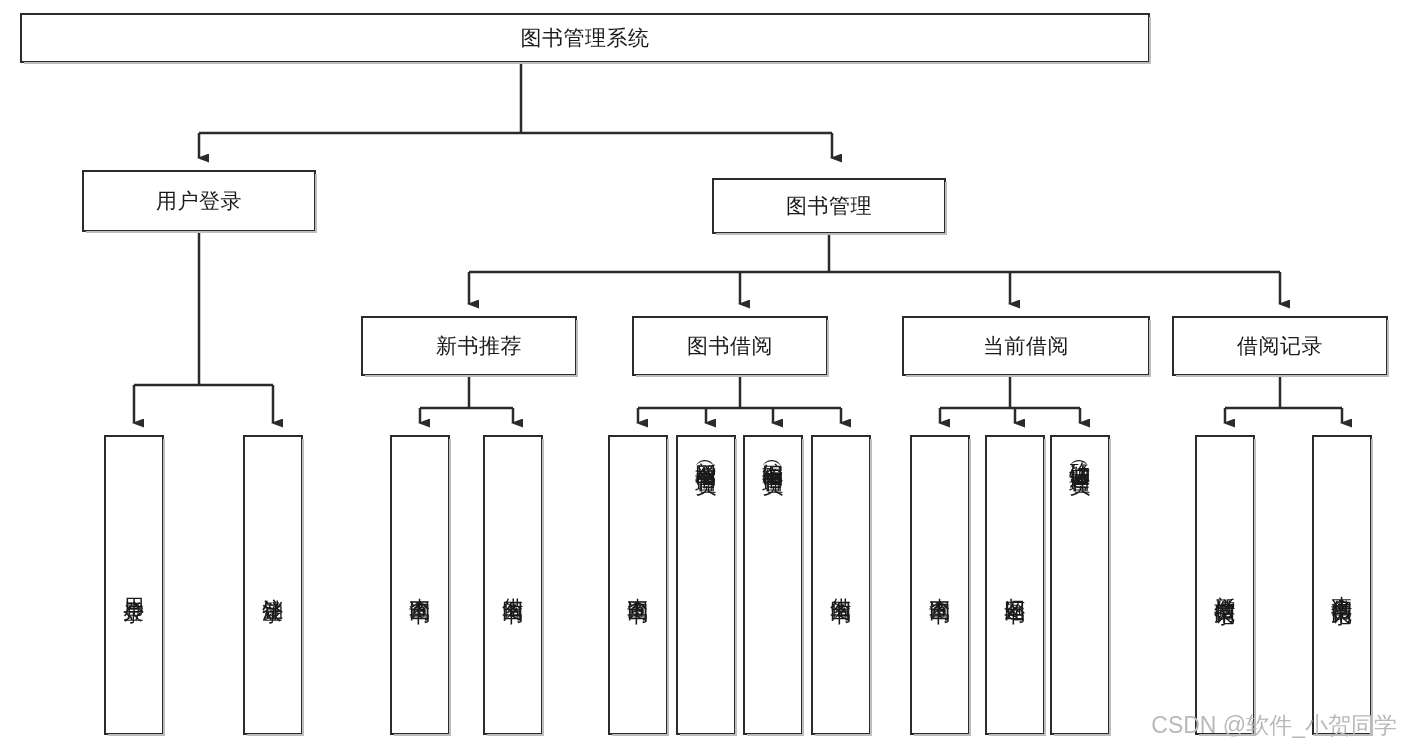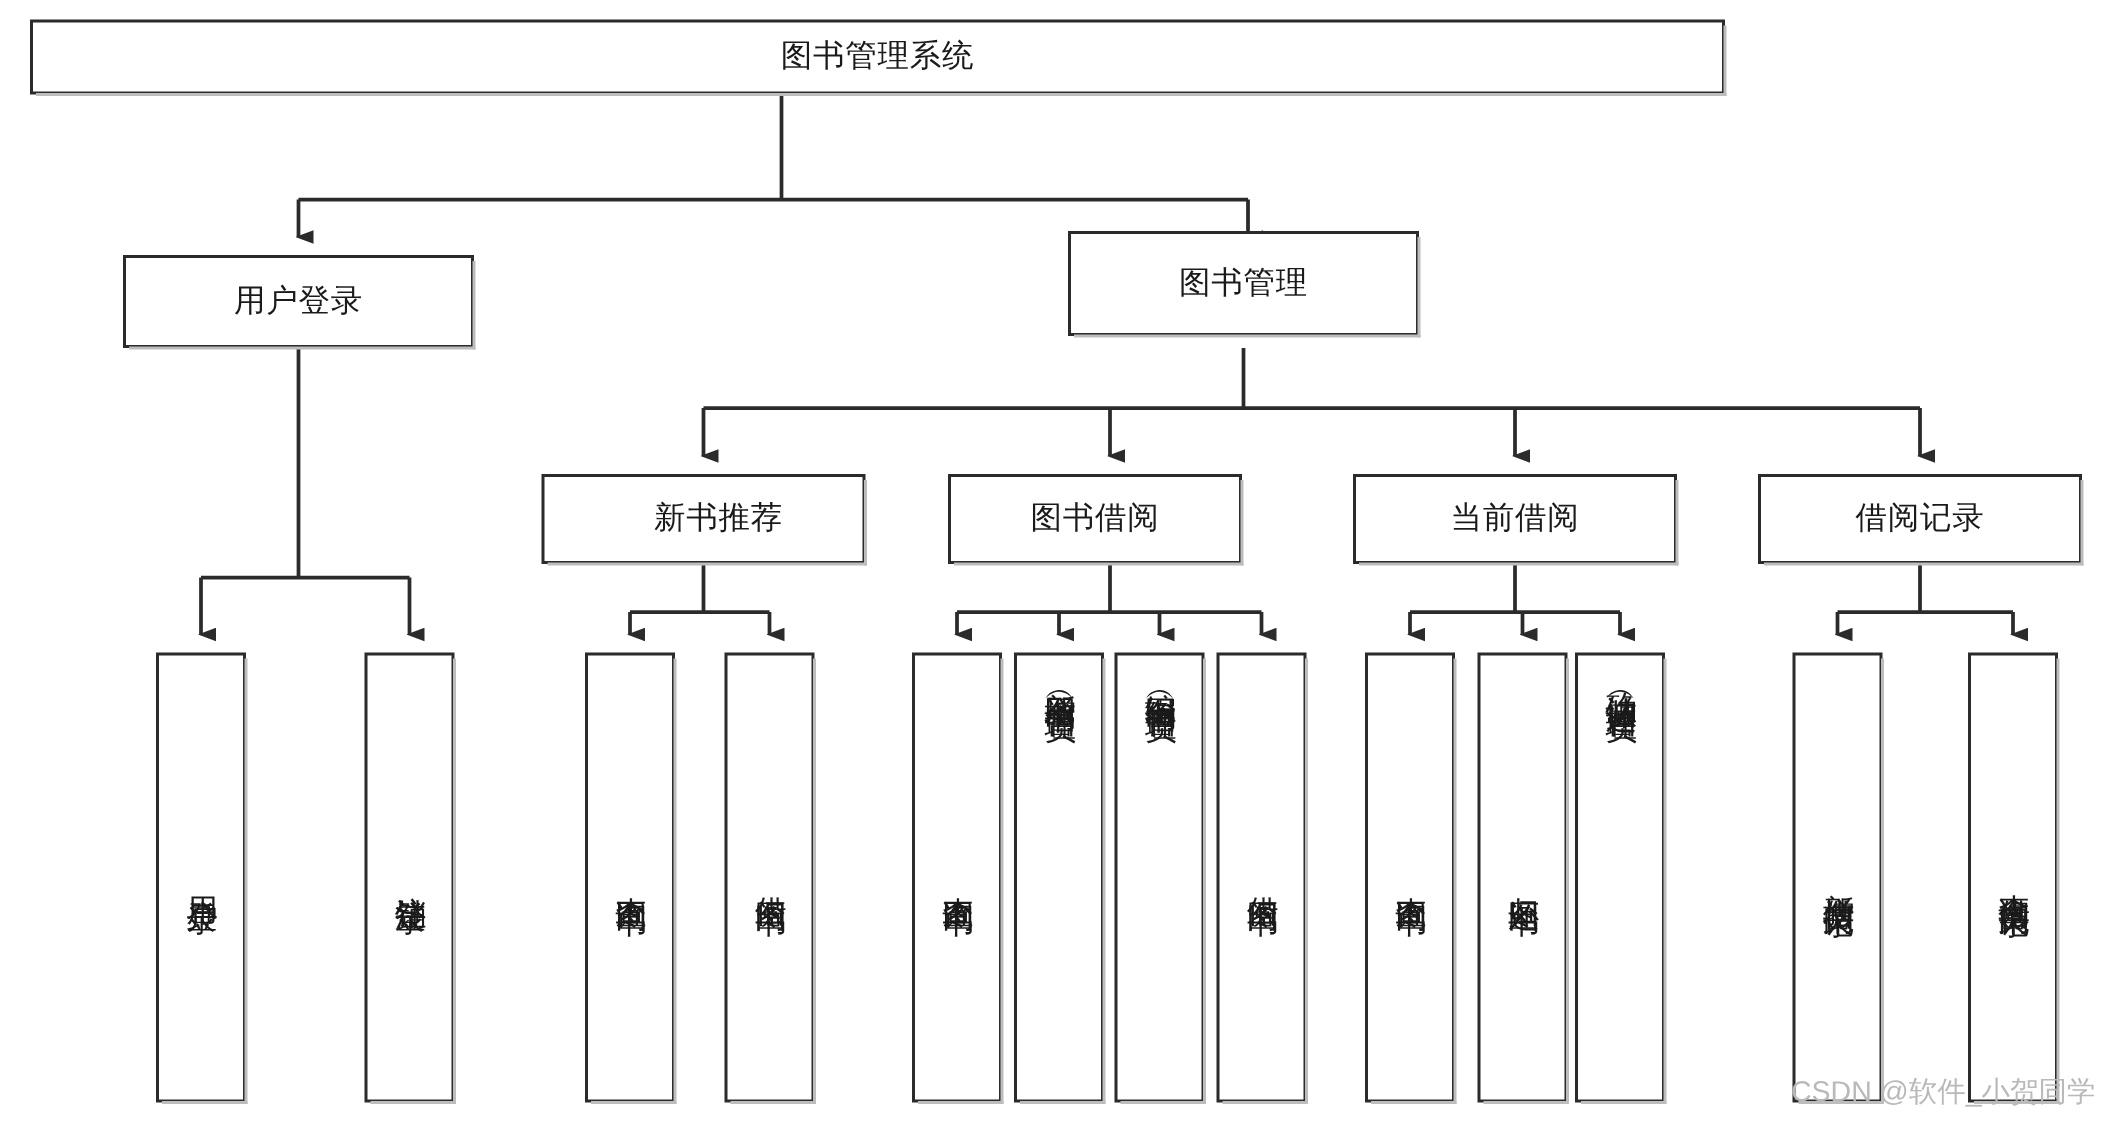--- a/index.html
+++ b/index.html
@@ -52,21 +52,21 @@
     white-space:nowrap;
   }
   .node.vertical.centered{
     align-items:center;
     padding-top:0;
   }
 
   #watermark{
     position:absolute;
     right:8px;bottom:6px;
-    font-size:19px;
+    font-size:23px;
     color:#b9b9b9;
     white-space:nowrap;
     pointer-events:none;
   }
 </style>
 </head>
 <body>
 
 <div id="diagram">
 
@@ -120,30 +120,30 @@
     </g>
   </svg>
 
   <div id="nodes">
       <div class="node" style="left: 20px; top: 13px; width: 1130px; height: 50px;">
         <span class="label">图书管理系统</span>
       </div>
       <div class="node" style="left: 82px; top: 170px; width: 234px; height: 62px;">
         <span class="label">用户登录</span>
       </div>
-      <div class="node" style="left: 712px; top: 154px; width: 234px; height: 70px;">
+      <div class="node" style="left: 712px; top: 178px; width: 234px; height: 56px;">
         <span class="label">图书管理</span>
       </div>
       <div class="node" style="left: 361px; top: 316px; width: 216px; height: 60px; padding-left: 20px;">
         <span class="label">新书推荐</span>
       </div>
       <div class="node" style="left: 632px; top: 316px; width: 196px; height: 60px;">
         <span class="label">图书借阅</span>
       </div>
-      <div class="node" style="left: 902px; top: 316px; width: 216px; height: 60px;">
+      <div class="node" style="left: 902px; top: 316px; width: 248px; height: 60px;">
         <span class="label">当前借阅</span>
       </div>
       <div class="node" style="left: 1172px; top: 316px; width: 216px; height: 60px;">
         <span class="label">借阅记录</span>
       </div>
       <div class="node vertical centered" style="left: 104px; top: 435px; width: 60px; height: 300px;">
         <span class="label">用户登录</span>
       </div>
       <div class="node vertical centered" style="left: 243px; top: 435px; width: 60px; height: 300px;">
         <span class="label">注销登录</span>

